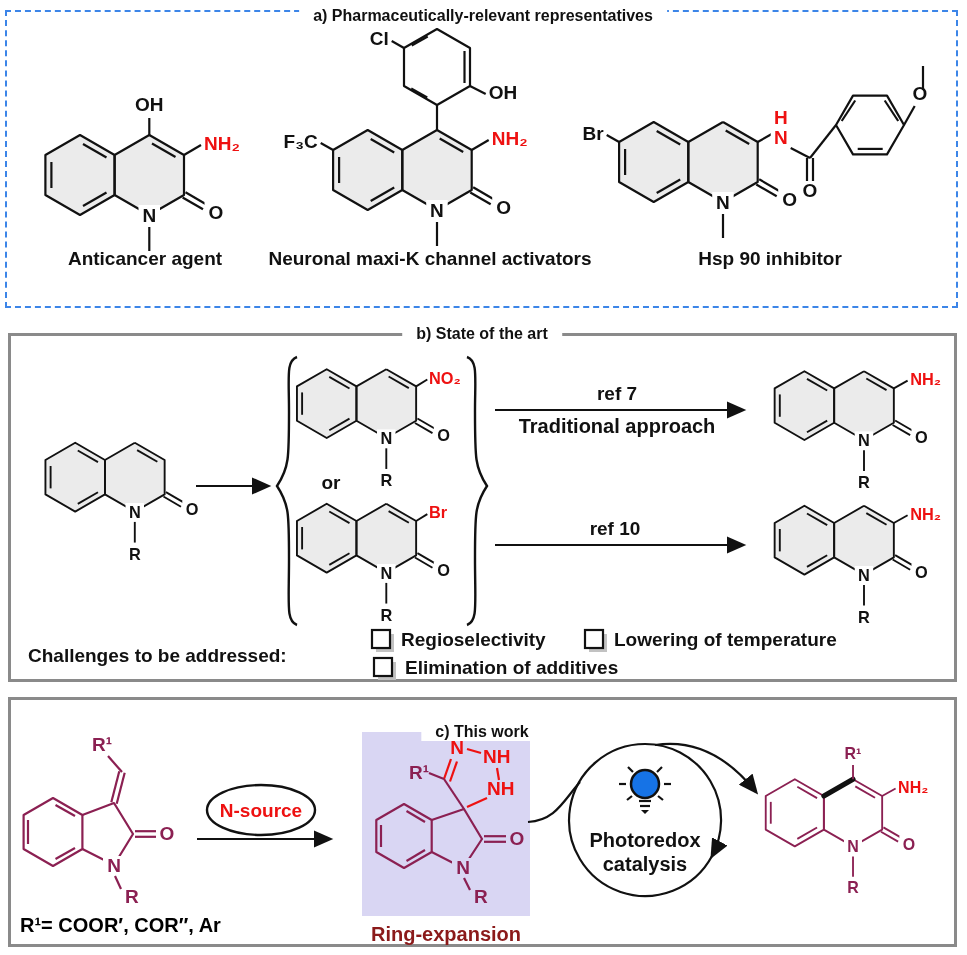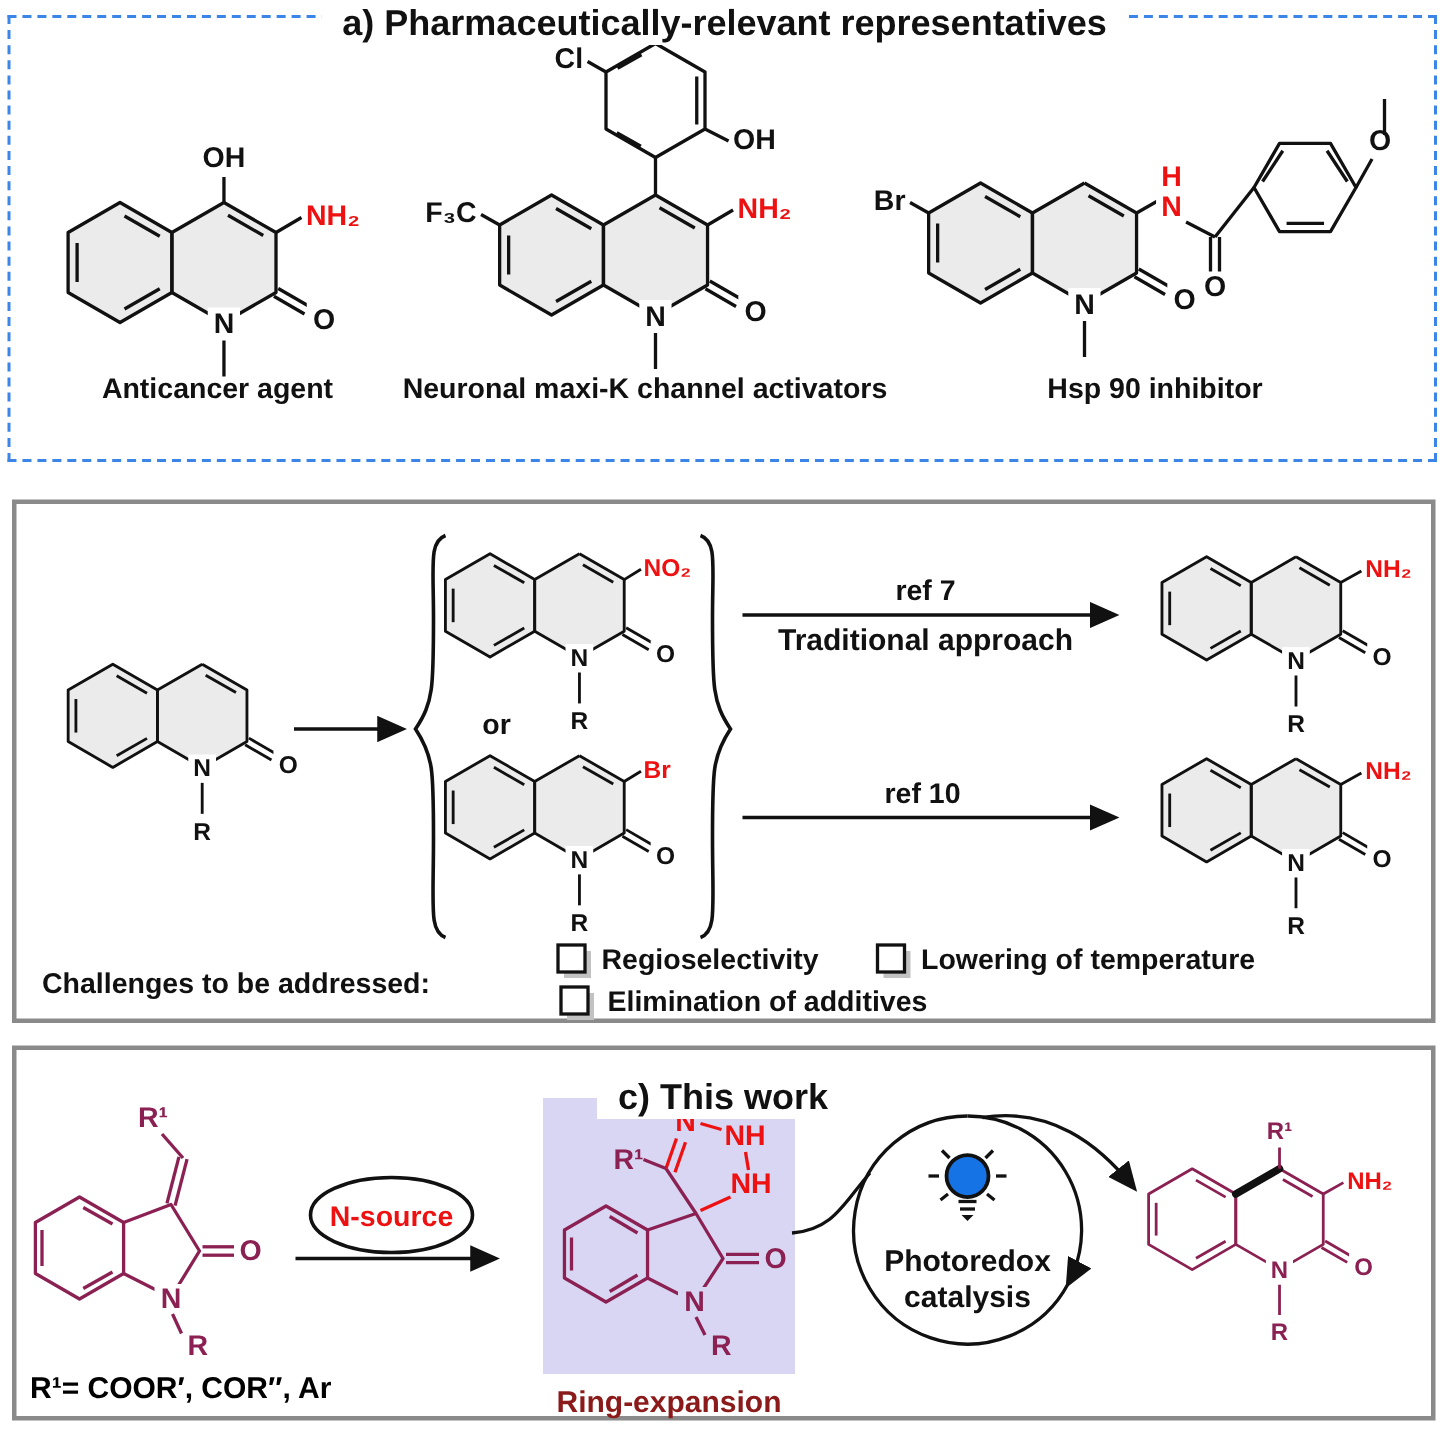--- a/index.html
+++ b/index.html
@@ -3,21 +3,21 @@
 <meta charset="utf-8">
 <style>
   html,body{margin:0;padding:0;background:#fff;}
   #page{position:relative;width:967px;height:955px;background:#fff;overflow:hidden;
         font-family:"Liberation Sans","DejaVu Sans",sans-serif;}
   .panel{position:absolute;box-sizing:border-box;background:#fff;z-index:1;}
   #panelA{left:5px;top:10px;width:953px;height:298px;border:2px dashed #3c85e8;}
   #panelB{left:8px;top:333px;width:949px;height:349px;border:3px solid #8a8a8a;}
   #panelC{left:8px;top:697px;width:949px;height:250px;border:3px solid #8a8a8a;}
   .ptitle{position:absolute;transform:translate(-50%,-50%);background:#fff;padding:0 14px;
-          font-weight:700;font-size:24px;color:#111;white-space:nowrap;z-index:6;}
+          font-weight:700;font-size:16px;color:#111;white-space:nowrap;z-index:6;}
   #titleA{left:483px;top:16px;}
   #titleB{left:482px;top:334px;}
   #titleC{left:482px;top:732px;}
   #scheme{position:absolute;left:0;top:0;z-index:5;}
   .bd{stroke:currentColor;stroke-width:2.2;fill:none;stroke-linejoin:round;}
   .redb{stroke:#ee1111;stroke-width:2.2;fill:none;}
   .rf{fill:var(--rf,#ebebeb);stroke:none;}
   .at{font-weight:700;font-size:19px;fill:currentColor;}
   .red{fill:#ee1111;}
   .teal{fill:#3e8184;}
@@ -37,20 +37,21 @@
 </head>
 <body>
 
 <div id="page">
 
   <div id="panelA" class="panel"></div>
   <div id="panelB" class="panel"></div>
   <div id="panelC" class="panel"></div>
 
   <div id="titleA" class="ptitle">a) Pharmaceutically-relevant representatives</div>
+  <div id="titleB" class="ptitle">b) State of the art</div>
   <div id="titleC" class="ptitle">c) This work</div>
 
   <svg id="scheme" width="967" height="955" viewBox="0 0 967 955">
     <defs>
       <marker id="ah" markerWidth="10" markerHeight="8" refX="7.5" refY="4" orient="auto">
         <path d="M0,0 L9,4 L0,8 Z" fill="#111"></path>
       </marker>
       <g id="qcore">
         <path class="rf" d="M45,30 10.4,50 10.4,90 45,110 79.6,90 79.6,50 Z"></path>
         <path class="rf" d="M114.3,30 79.6,50 79.6,90 114.3,110 149,90 149,50 Z"></path>

